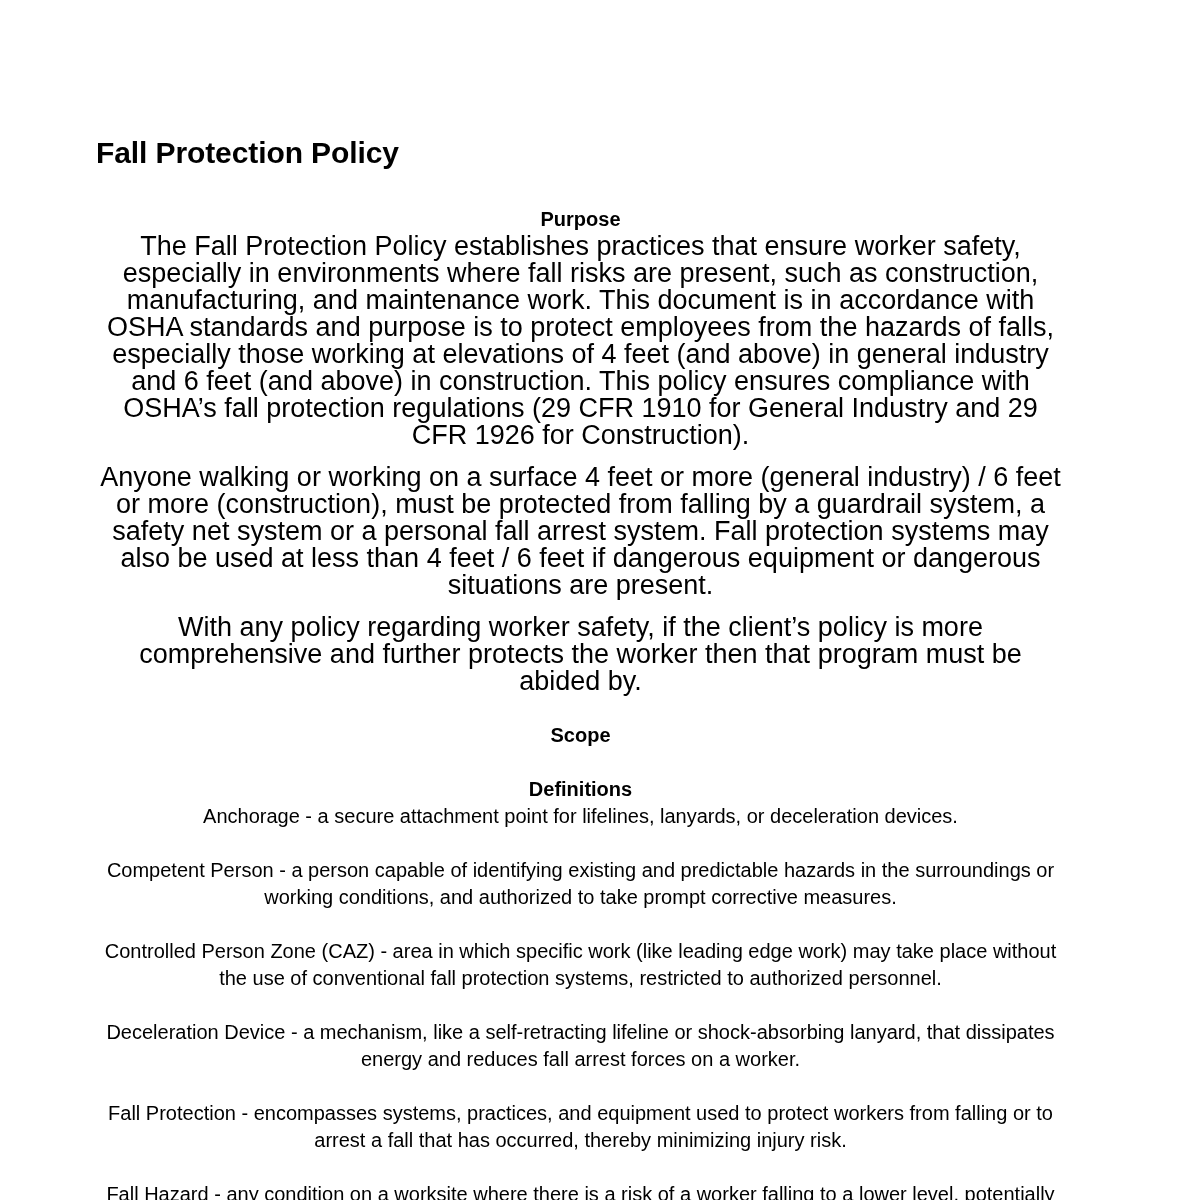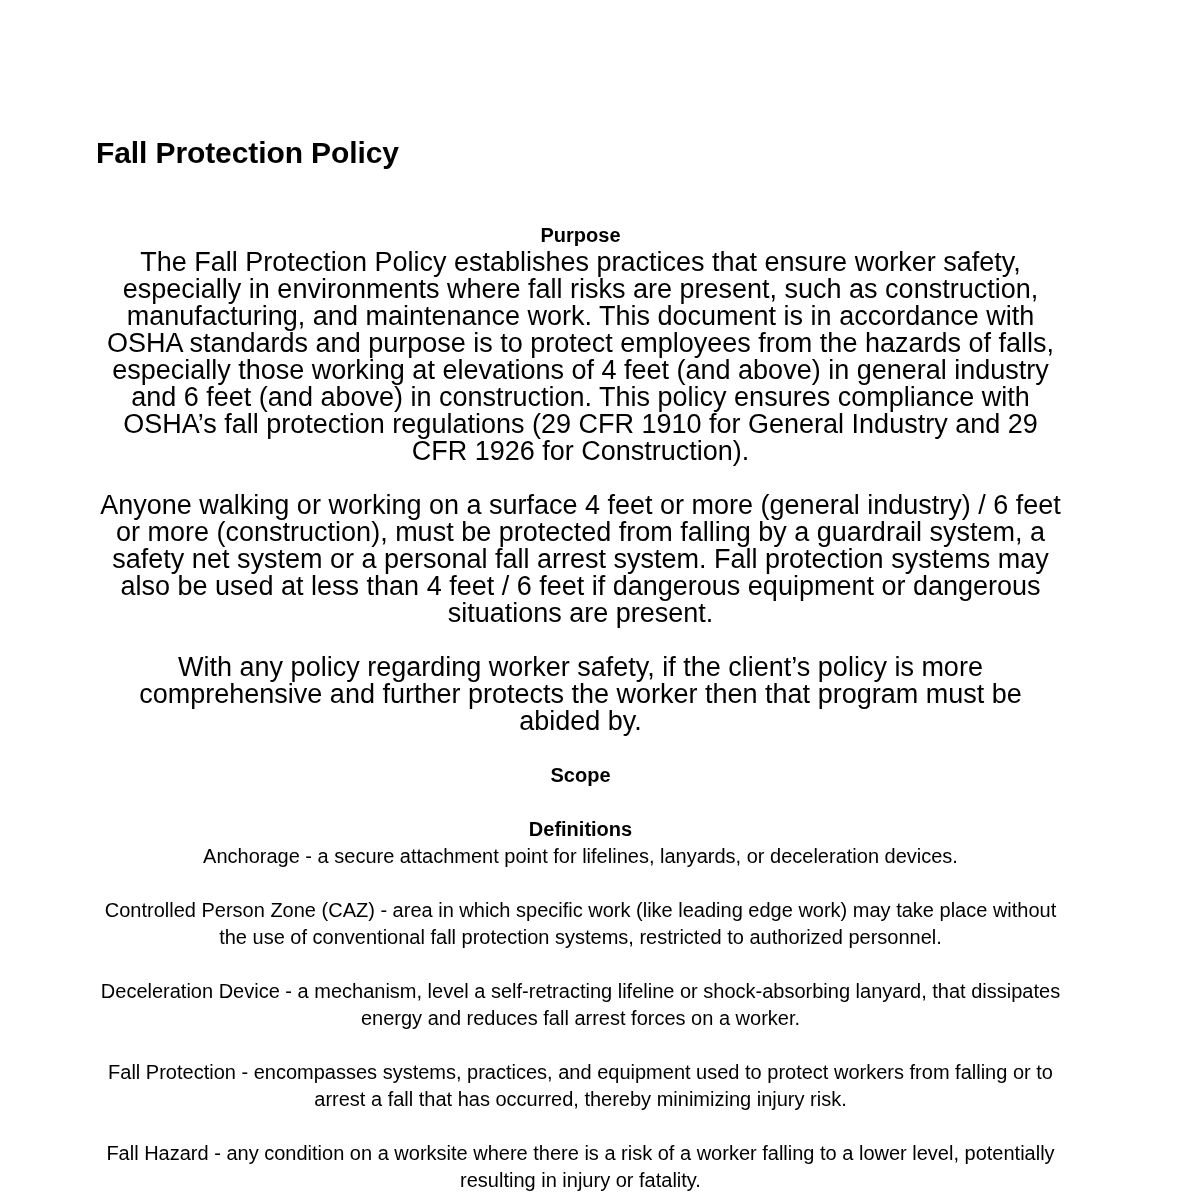--- a/index.html
+++ b/index.html
@@ -19,41 +19,41 @@
     background: #ffffff;
     box-sizing: border-box;
     padding: 136px 124px 0 96px;
     overflow: hidden;
   }
   .doc-title {
     font-size: 30px;
     font-weight: bold;
     line-height: 34px;
     letter-spacing: -0.1px;
-    margin: 0 0 52px 0;
+    margin: 0 0 36px 0;
   }
   .section {
     margin: 0;
     text-align: center;
   }
   .section-heading {
     font-size: 20px;
     font-weight: bold;
     line-height: 27px;
     margin: 0;
   }
   .para {
     font-size: 27px;
     font-weight: normal;
     line-height: 27px;
     margin: 0;
     max-width: 970px;
   }
   .para + .para {
-    margin-top: 27px;
+    margin-top: 15px;
   }
   .section + .section {
     margin-top: 27px;
   }
   .definition {
     font-size: 20px;
     line-height: 27px;
     margin: 0;
     max-width: 975px;
   }
@@ -85,20 +85,21 @@
   </div>
 
   <div class="section">
     <div class="section-heading">Scope</div>
   </div>
 
   <div class="section">
     <div class="section-heading">Definitions</div>
     <ul class="defs-list">
       <li class="definition"><span class="term">Anchorage</span><span> - a secure attachment point for lifelines, lanyards, or deceleration devices.</span></li>
+      <li class="definition"><span class="term">Competent Person</span><span> - a person capable of identifying existing and predictable hazards in the surroundings or working conditions, and authorized to take prompt corrective measures.</span></li>
       <li class="definition"><span class="term">Controlled Person Zone (CAZ)</span><span> - area in which specific work (like leading edge work) may take place without the use of conventional fall protection systems, restricted to authorized personnel.</span></li>
-      <li class="definition"><span class="term">Deceleration Device</span><span> - a mechanism, level a self-retracting lifeline or shock-absorbing lanyard, that dissipates energy and reduces fall arrest forces on a worker.</span></li>
+      <li class="definition"><span class="term">Deceleration Device</span><span> - a mechanism, like a self-retracting lifeline or shock-absorbing lanyard, that dissipates energy and reduces fall arrest forces on a worker.</span></li>
       <li class="definition"><span class="term">Fall Protection</span><span> - encompasses systems, practices, and equipment used to protect workers from falling or to arrest a fall that has occurred, thereby minimizing injury risk.</span></li>
       <li class="definition"><span class="term">Fall Hazard</span><span> - any condition on a worksite where there is a risk of a worker falling to a lower level, potentially resulting in injury or fatality.</span></li>
     </ul>
   </div>
 
 </div>
 
 </body></html>

